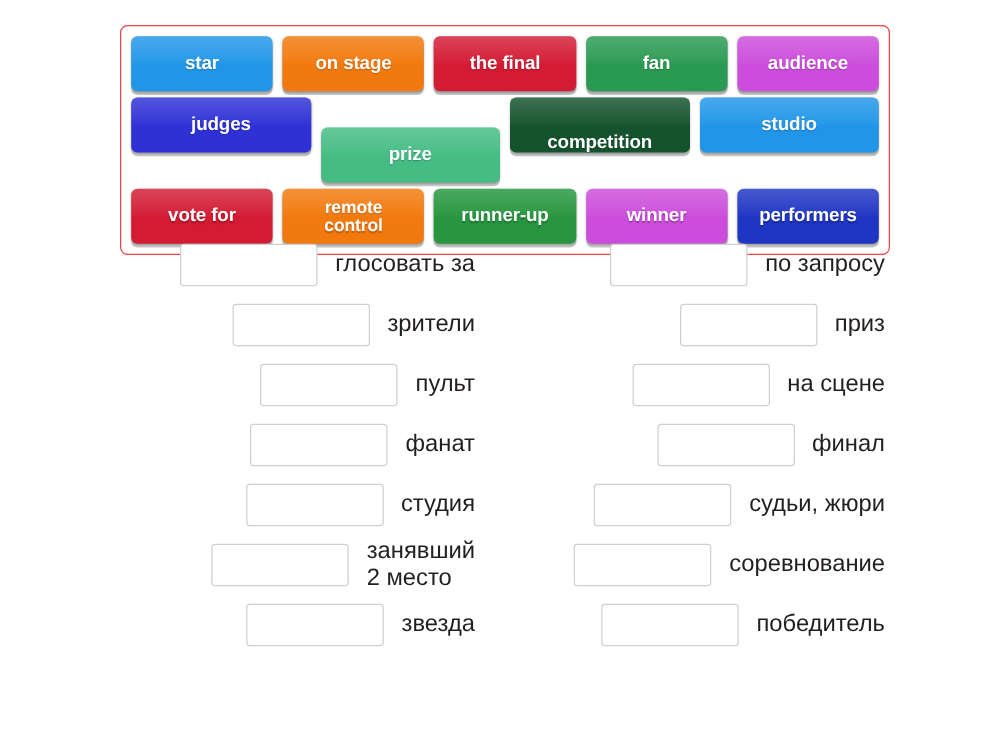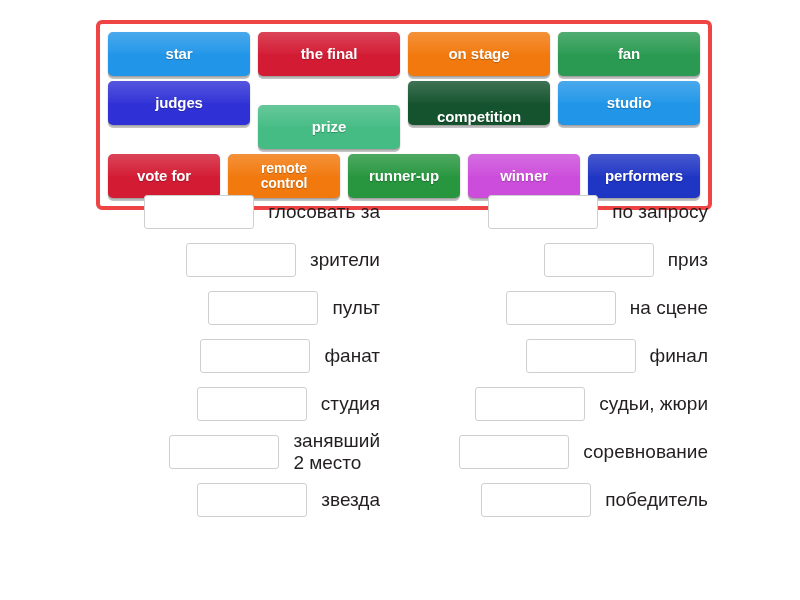--- a/index.html
+++ b/index.html
@@ -15,21 +15,21 @@
     position: relative;
   }
 
   
   #tile-bank {
     position: absolute;
     left: 96px;
     top: 20px;
     width: 616px;
     box-sizing: border-box;
-    border: 4px solid #ef4444;
+    border: 1px solid #ef4444;
     border-radius: 6px;
     background: #ffffff;
     padding: 8px 8px;
   }
   .tile-row {
     display: flex;
     gap: 8px;
     margin-bottom: 5px;
   }
   .tile-row:last-child { margin-bottom: 0; }
@@ -111,28 +111,31 @@
 </style>
 </head>
 <body>
 
 <div id="tile-bank">
 
   <div class="tile-row">
     <div class="tile" style="background: rgb(33, 150, 232);">
       <span class="tile-label">star</span>
     </div>
+    <div class="tile" style="background: rgb(242, 121, 13);">
+      <span class="tile-label">on stage</span>
+    </div>
     <div class="tile" style="background: rgb(211, 27, 51);">
       <span class="tile-label">the final</span>
     </div>
-    <div class="tile" style="background: rgb(242, 121, 13);">
-      <span class="tile-label">on stage</span>
-    </div>
     <div class="tile" style="background: rgb(42, 154, 82);">
       <span class="tile-label">fan</span>
+    </div>
+    <div class="tile" style="background: rgb(204, 77, 219);">
+      <span class="tile-label">audience</span>
     </div>
   </div>
 
   <div class="tile-row">
     <div class="tile" style="background: rgb(47, 49, 214);">
       <span class="tile-label">judges</span>
     </div>
     <div class="tile" style="background: rgb(69, 188, 132); margin-top: 24px;">
       <span class="tile-label">prize</span>
     </div>

